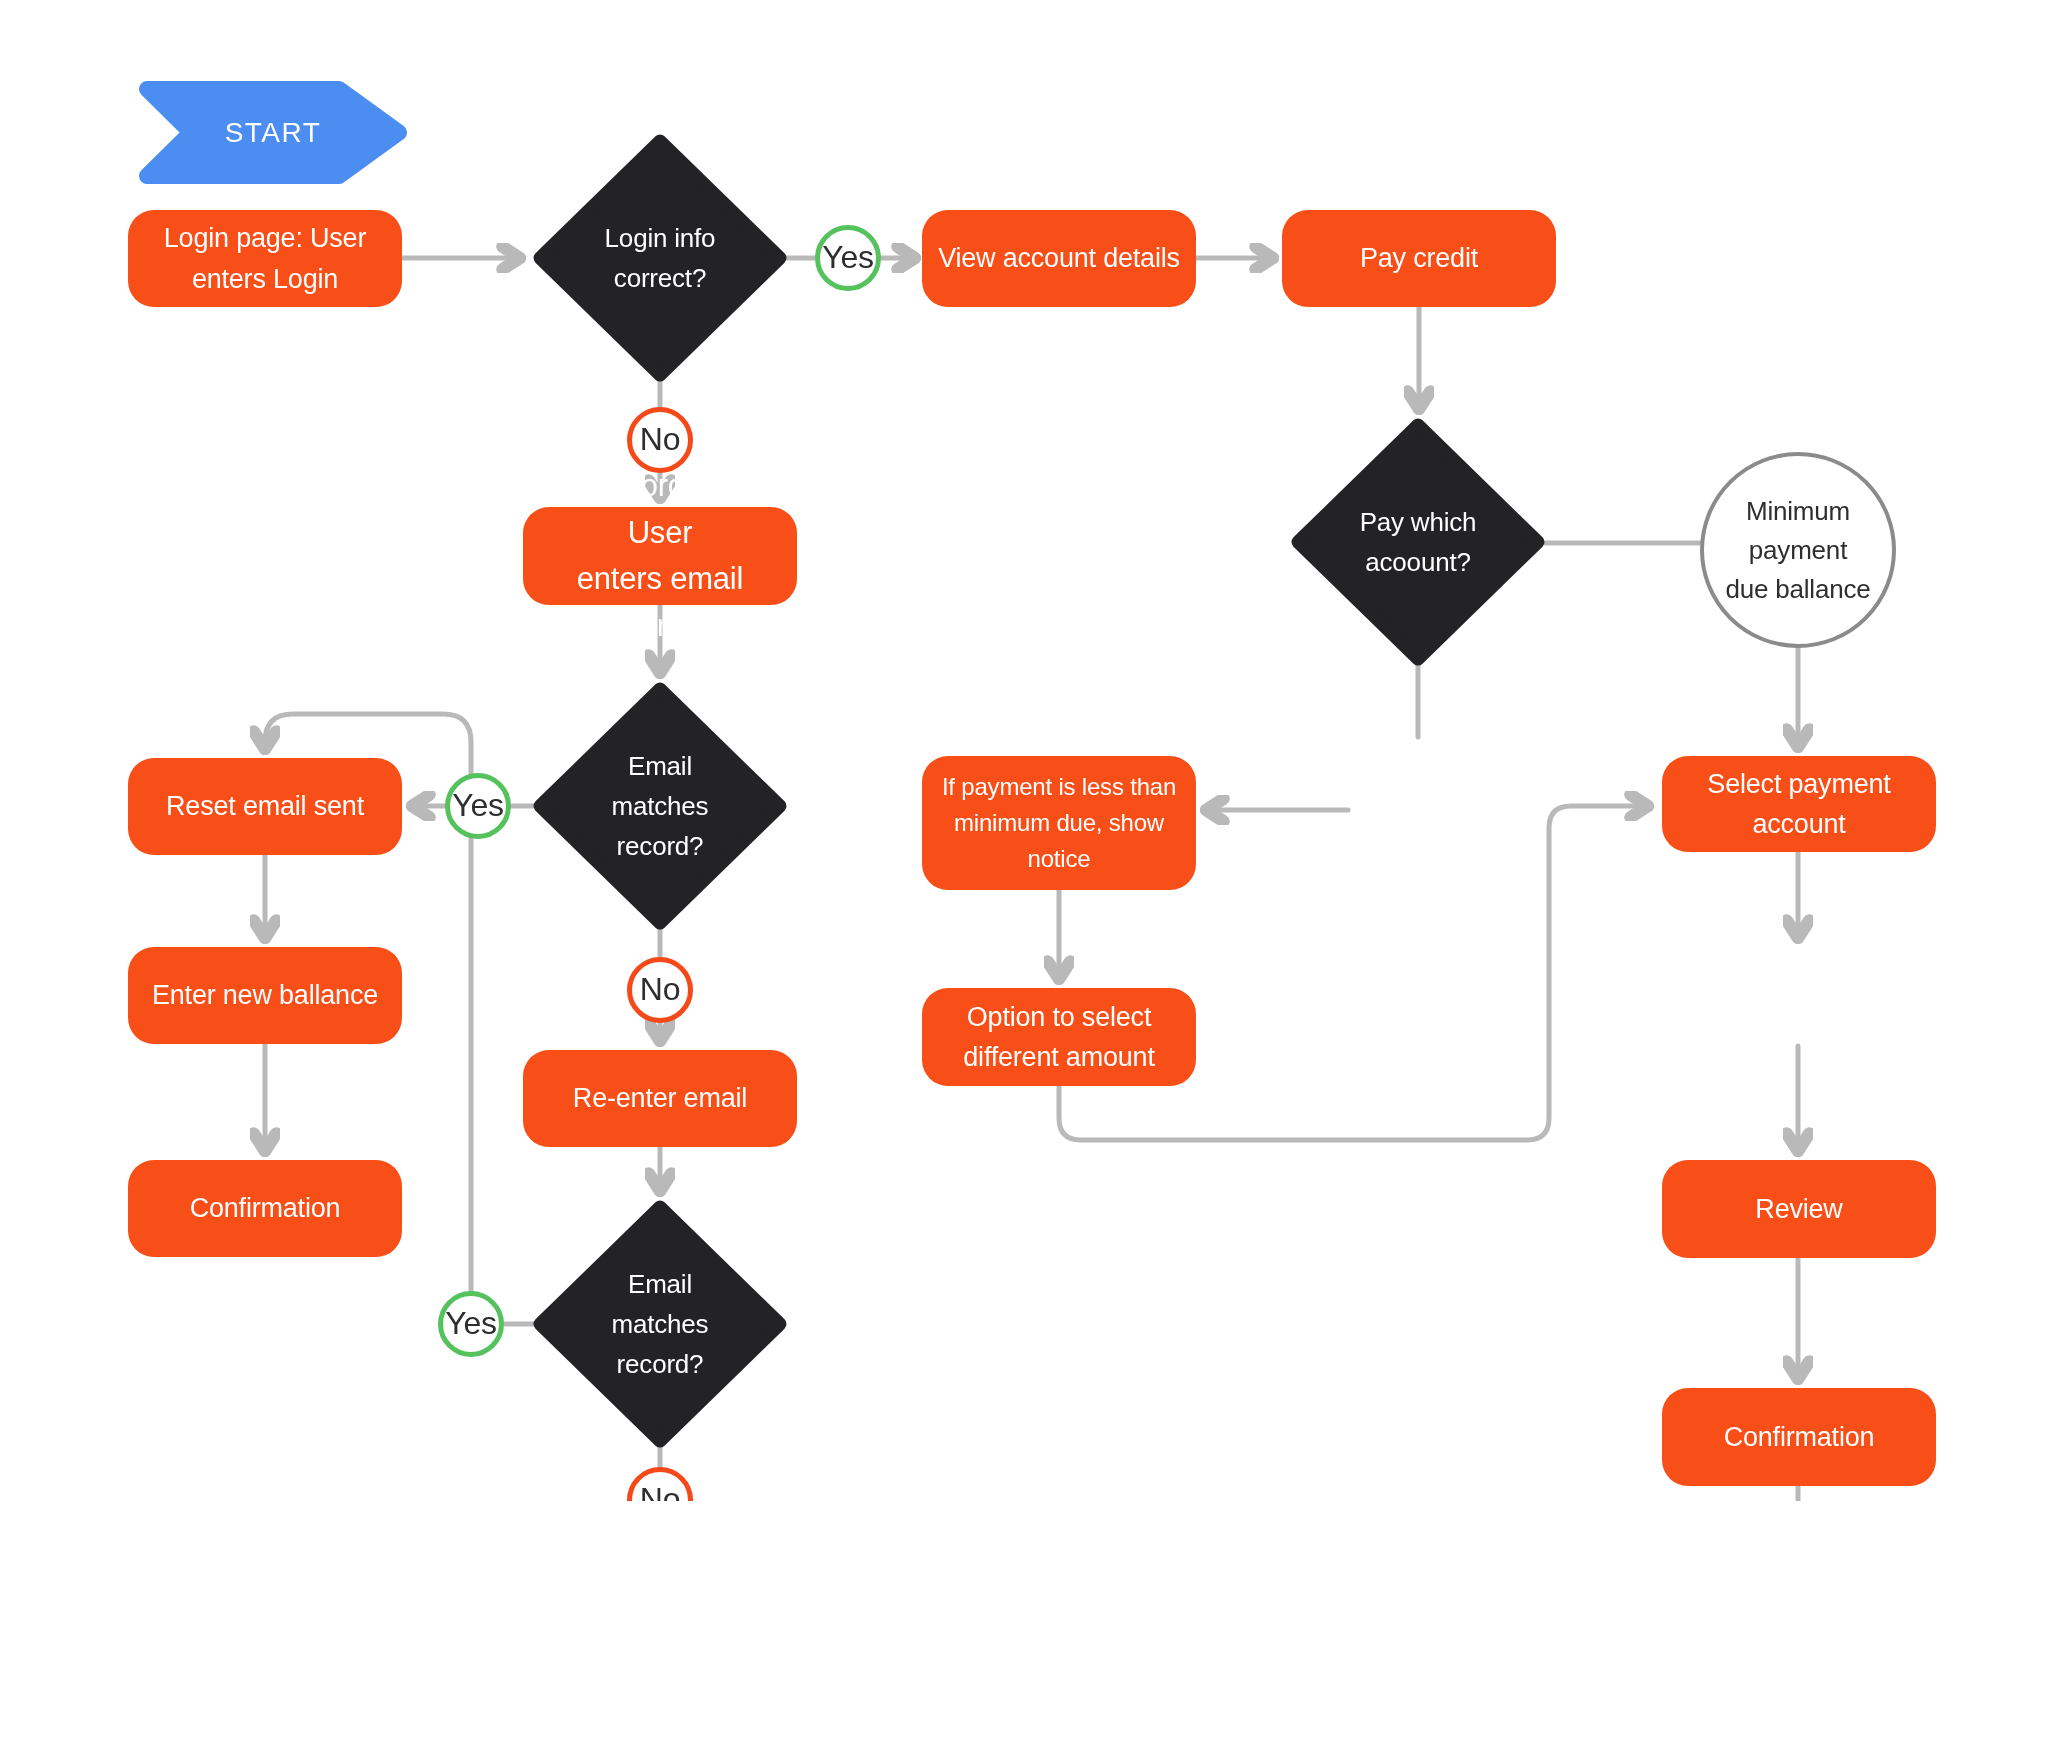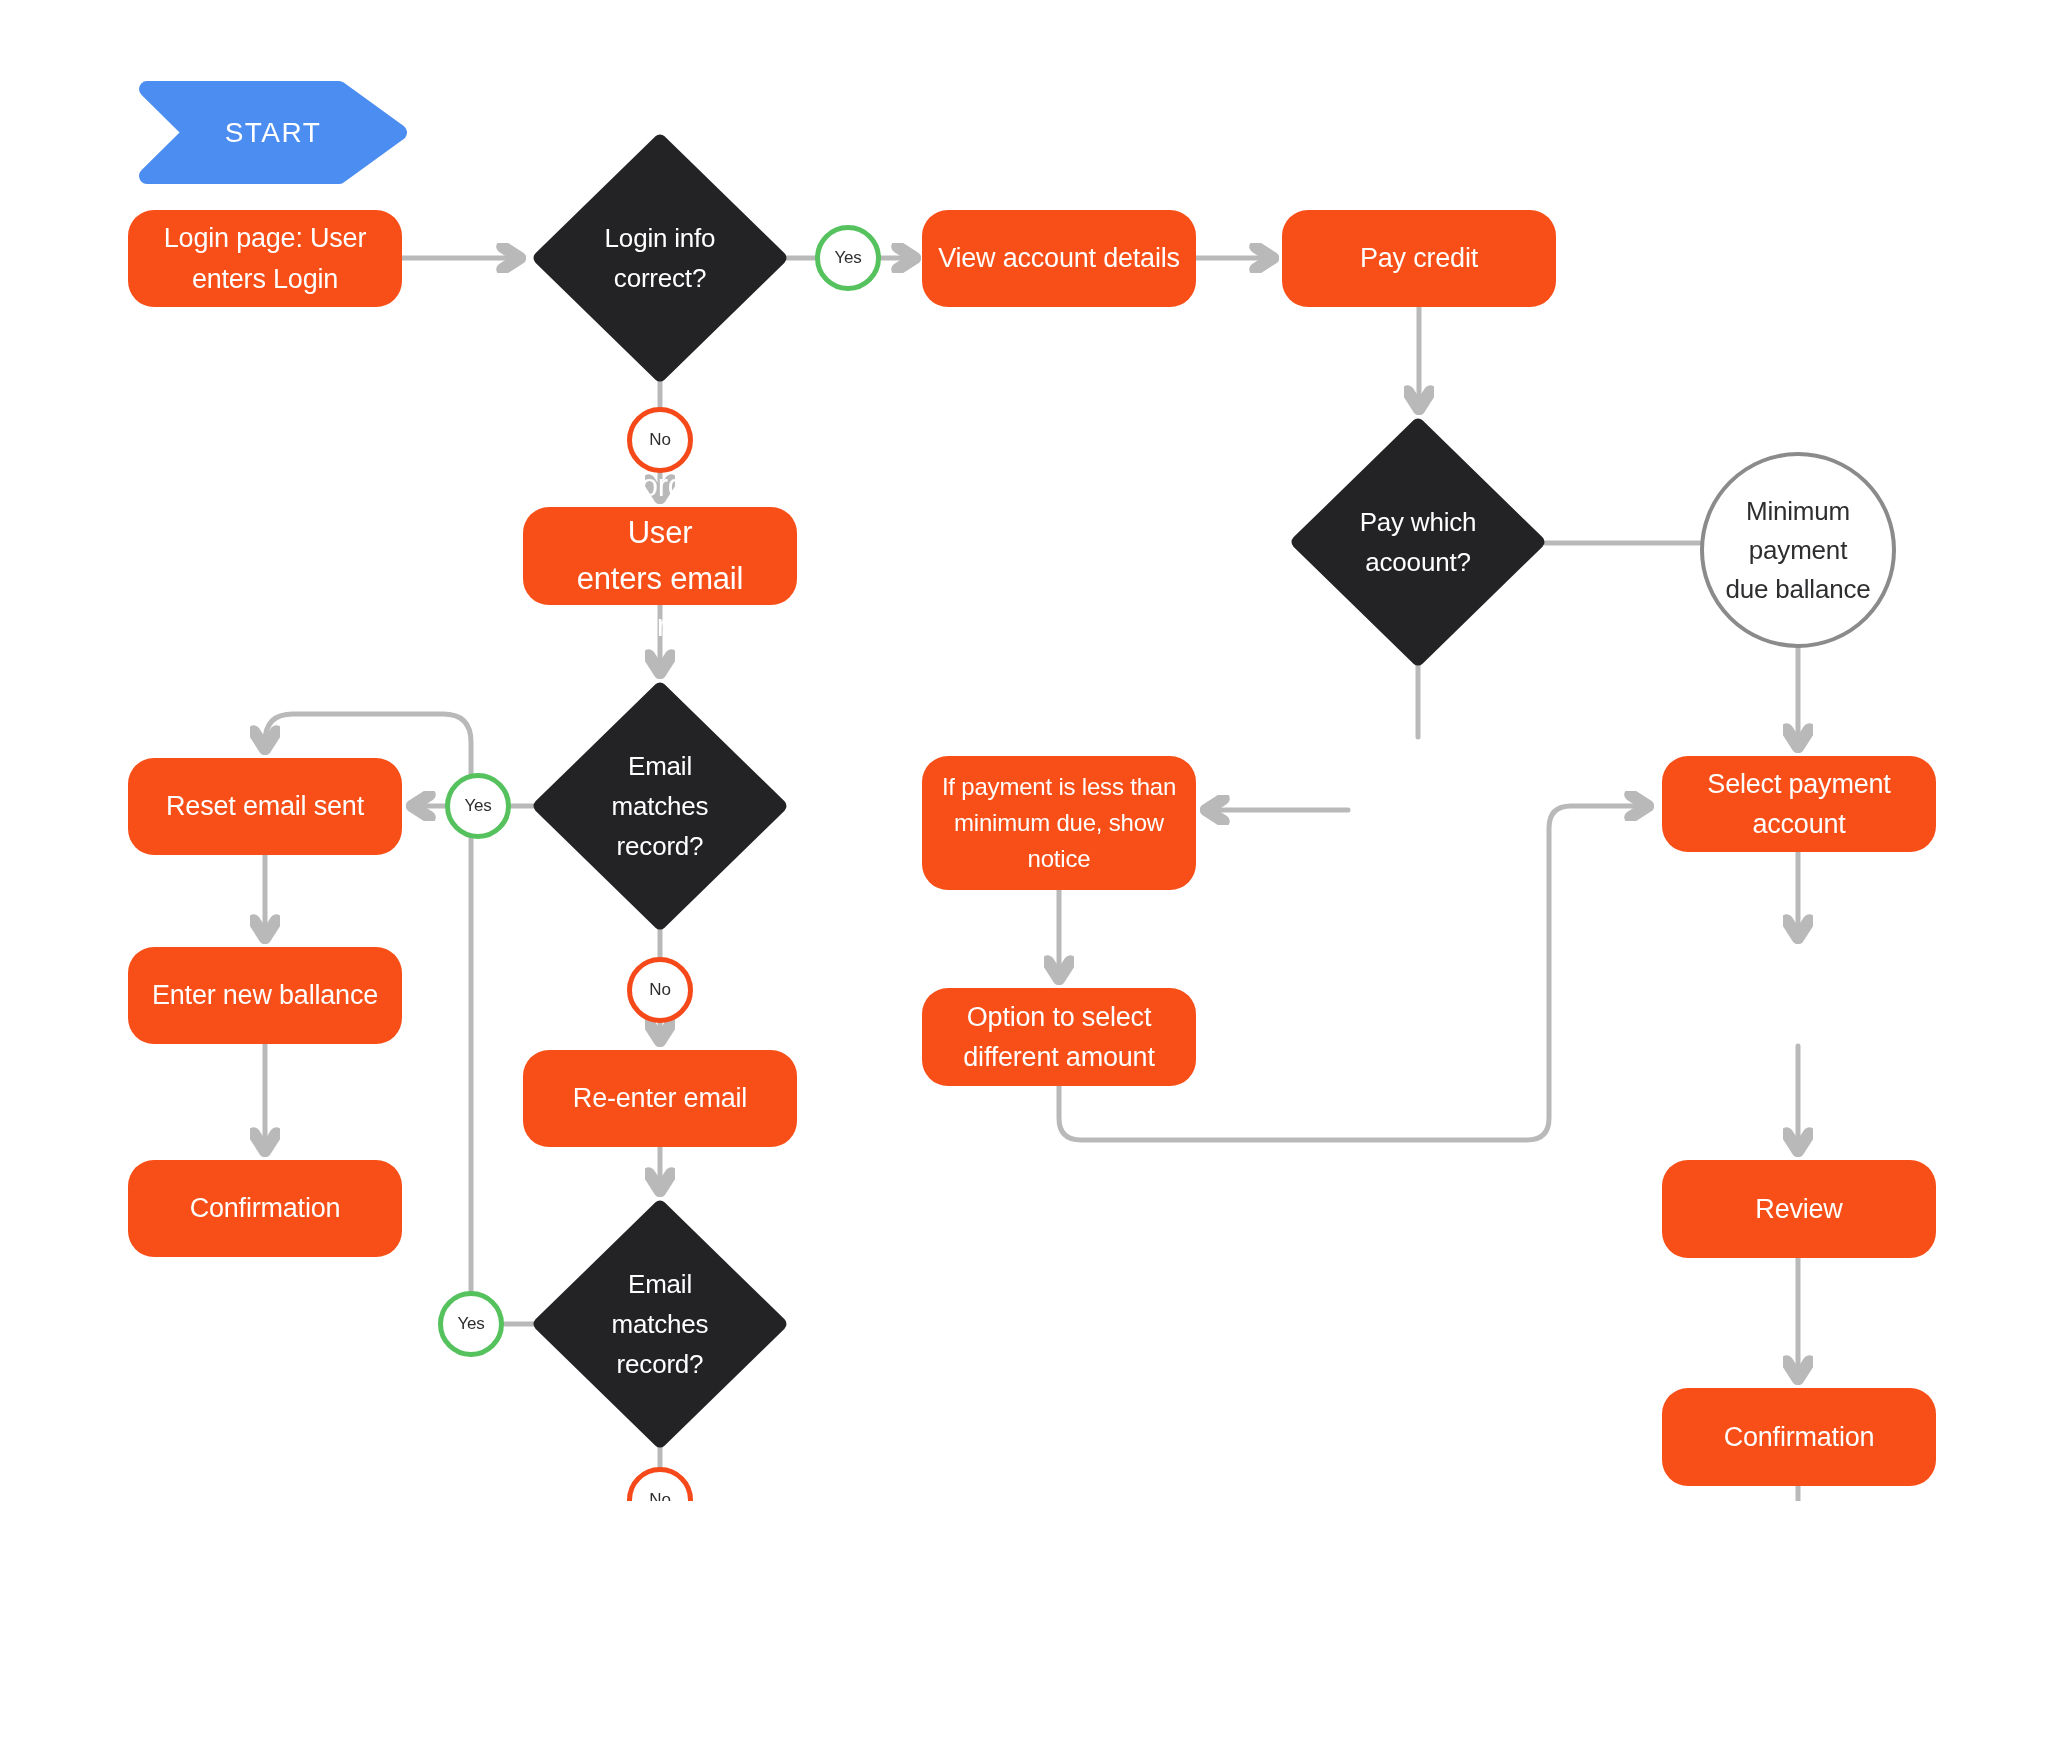--- a/index.html
+++ b/index.html
@@ -80,21 +80,21 @@
   }
   .circle{
     border-radius:50%;
     background:#FFFFFF;
   }
   .circle .lbl{
     color:var(--text-dark);
     font-weight:400;
   }
   .circle.small{ border:5px solid var(--ring-gray); }
-  .circle.small .lbl{ font-size:17px; line-height:1.1; }
+  .circle.small .lbl{ font-size:32px; line-height:1.1; }
   .circle.big{ border:4px solid var(--ring-gray); }
   .circle.big .lbl{ font-size:26px; line-height:1.5; }
   .ring-green{ border-color:var(--green-ring) !important; }
   .ring-red{ border-color:var(--red-ring) !important; }
   .start-shape{ position:absolute; left:0; top:0; width:100%; height:100%; }
   .start-shape polygon{
     fill:var(--blue);
     stroke:var(--blue);
     stroke-width:16;
     stroke-linejoin:round;

